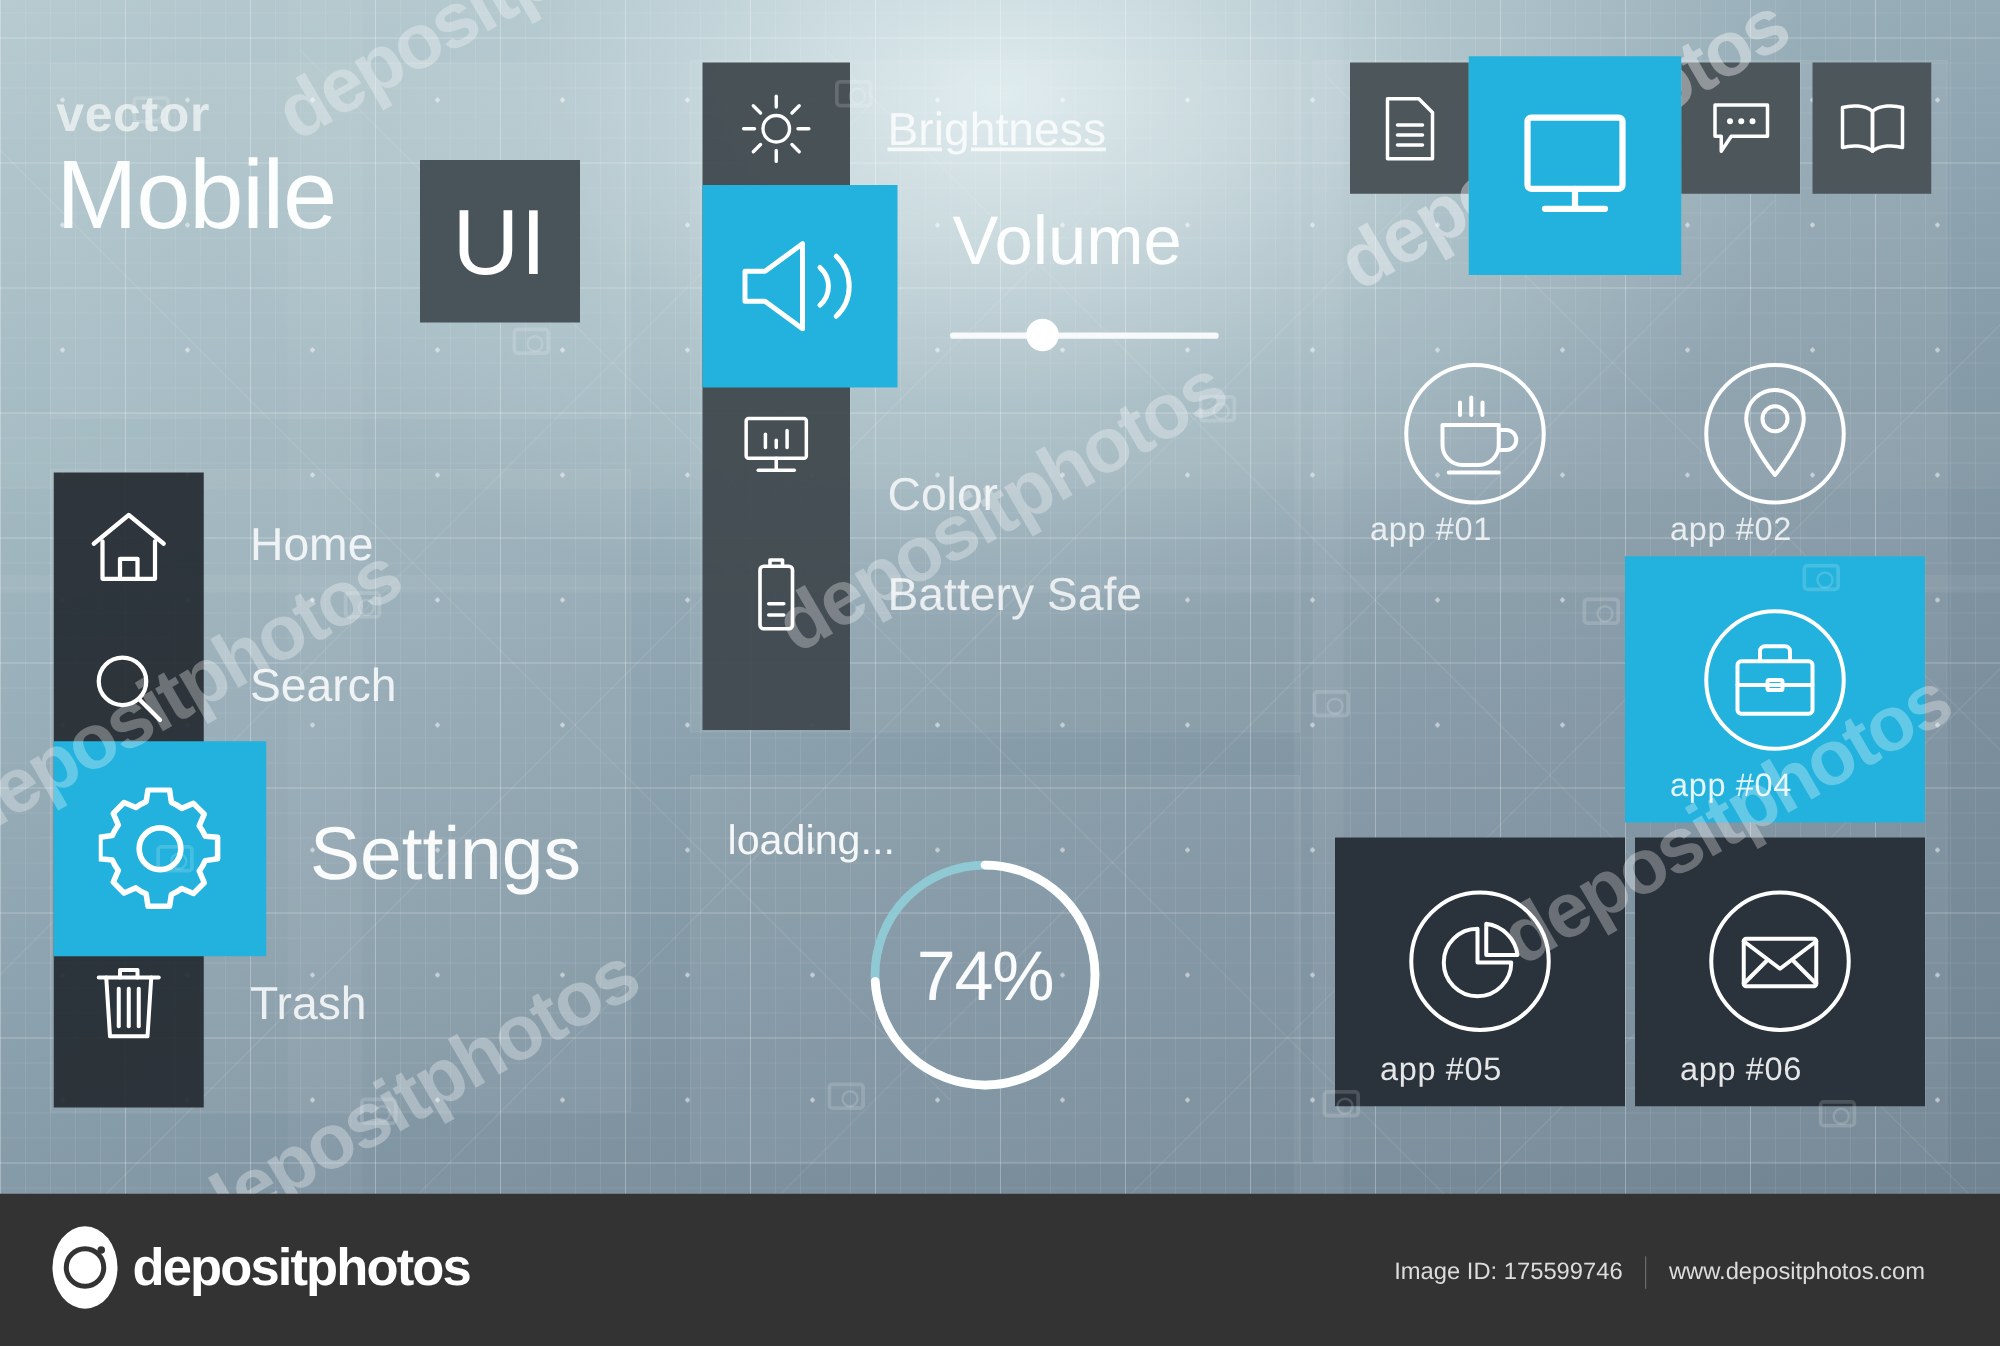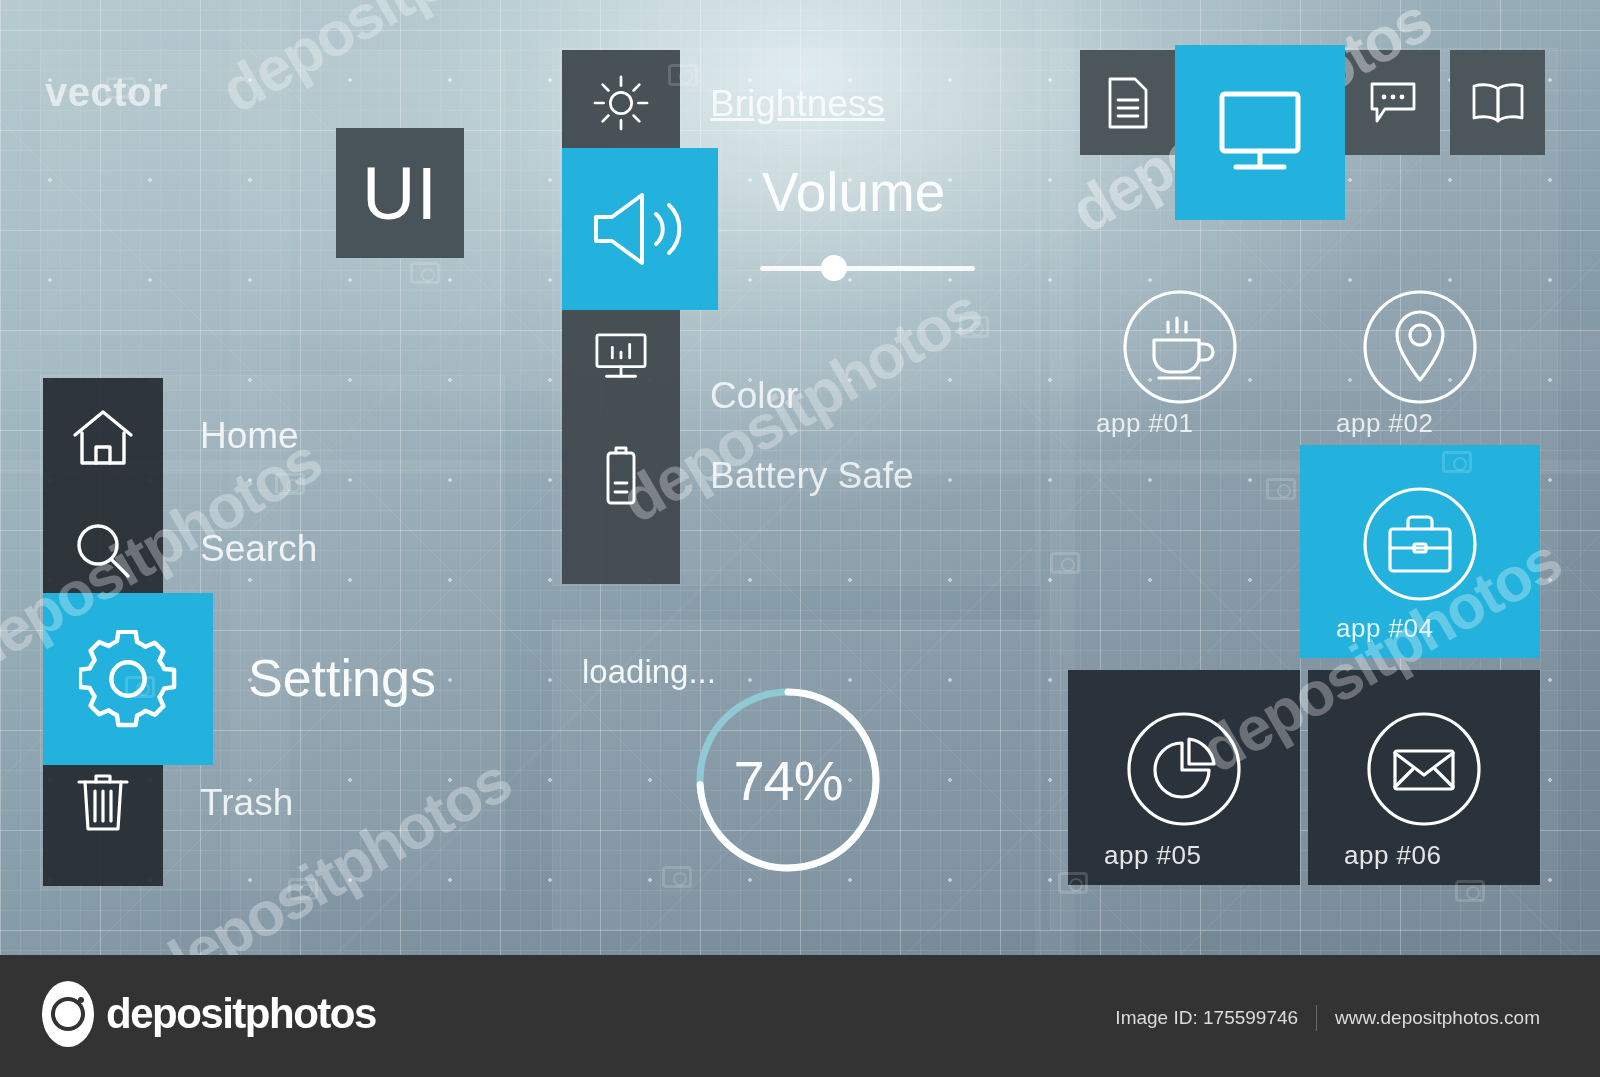--- a/index.html
+++ b/index.html
@@ -87,21 +87,21 @@
     font-weight: 300; white-space: nowrap;
   }
   .menu-row.active .menu-icon-box { width: 170px; background: #22b2dd; }
   #menu-row-home     { top: 382px; }
   #menu-row-search   { top: 495px; }
   #menu-row-settings { top: 593px; height: 172px; }
   #menu-row-settings .menu-icon-box { height: 172px; }
   #menu-row-trash    { top: 745px; }
   #lbl-home   { left: 200px; top: 415px; font-size: 37px; }
   #lbl-search { left: 200px; top: 528px; font-size: 37px; }
-  #lbl-settings { left: 248px; top: 648px; font-size: 52px; color: rgba(255,255,255,0.95); }
+  #lbl-settings { left: 248px; top: 648px; font-size: 60px; color: rgba(255,255,255,0.95); }
   #lbl-trash  { left: 200px; top: 782px; font-size: 37px; }
 
   
   #settings-card { left: 552px; top: 48px; width: 488px; height: 538px; }
   .set-col {
     position: absolute; left: 562px; top: 50px; width: 118px; height: 534px;
     background: #3d464b; opacity: .93;
   }
   .set-row { position: absolute; left: 562px; }
   .set-icon-box {
@@ -265,20 +265,21 @@
   </svg>
 
   <div class="soft" style="left:0px; top:330px; width:1600px; height:60px; background:rgba(255,255,255,0.045);"></div>
   <div class="soft" style="left:230px; top:0px; width:60px; height:955px; background:rgba(255,255,255,0.035);"></div>
   <div class="soft" style="left:1035px; top:0px; width:40px; height:955px; background:rgba(255,255,255,0.05);"></div>
   <div class="soft" style="left:0px; top:460px; width:1600px; height:14px; background:rgba(255,255,255,0.05);"></div>
 
   <div class="card" id="header-card"></div>
   <div class="brand">
     <div class="brand-sub">vector</div>
+    <div class="brand-main">Mobile</div>
   </div>
   <div id="ui-badge">
     <span>UI</span>
   </div>
 
   <div class="card" id="menu-card"></div>
   <div class="menu-col"></div>
 
   <div class="menu-row" id="menu-row-home">
     <div class="menu-icon-box">

